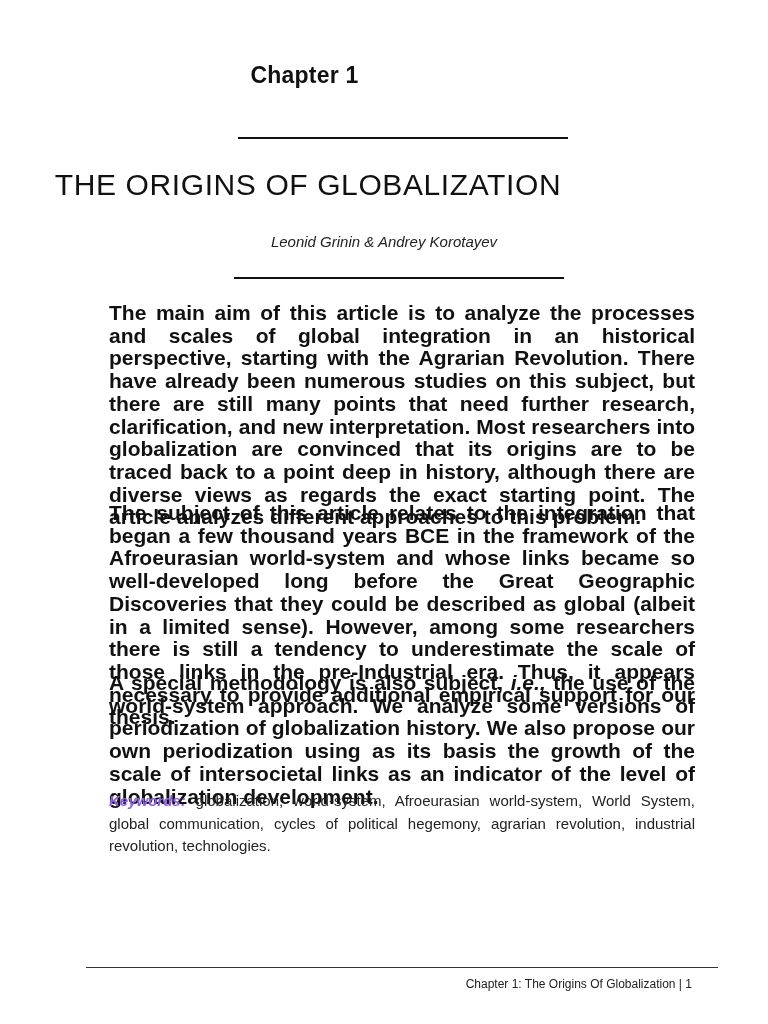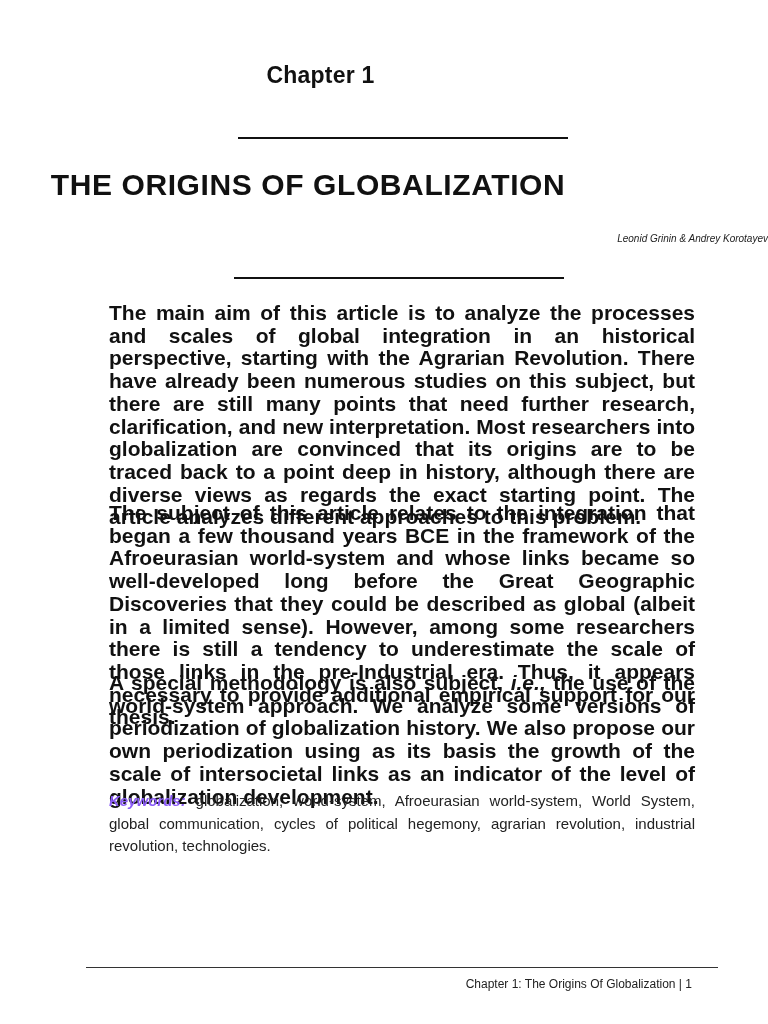--- a/index.html
+++ b/index.html
@@ -11,51 +11,51 @@
       width: 768px;
       height: 1024px;
       position: relative;
       overflow: hidden;
       font-family: "Liberation Sans", "DejaVu Sans", sans-serif;
       color: #111111;
     }
     .chapter-label {
       position: absolute;
       top: 62px;
-      left: 16px;
+      left: 0;
       width: 609px;
       text-align: center;
       font-size: 23px;
       font-weight: bold;
       letter-spacing: 0.2px;
     }
     .rule {
       position: absolute;
       height: 1.6px;
       background: #111111;
     }
     .rule-top { top: 137px; left: 238px; width: 330px; }
     .rule-bottom { top: 277px; left: 234px; width: 330px; }
     .title {
       position: absolute;
       top: 168px;
       left: 0;
       width: 616px;
       text-align: center;
       font-size: 30px;
-      font-weight: bold;
+      font-weight: normal;
       letter-spacing: 0.6px;
     }
     .authors {
       position: absolute;
       top: 233px;
       left: 0;
       width: 768px;
-      text-align: right;
-      font-size: 10px;
+      text-align: center;
+      font-size: 15px;
       font-style: italic;
       color: #222222;
     }
     .para {
       position: absolute;
       left: 109px;
       width: 586px;
       font-size: 21px;
       line-height: 22.7px;
       font-weight: bold;

